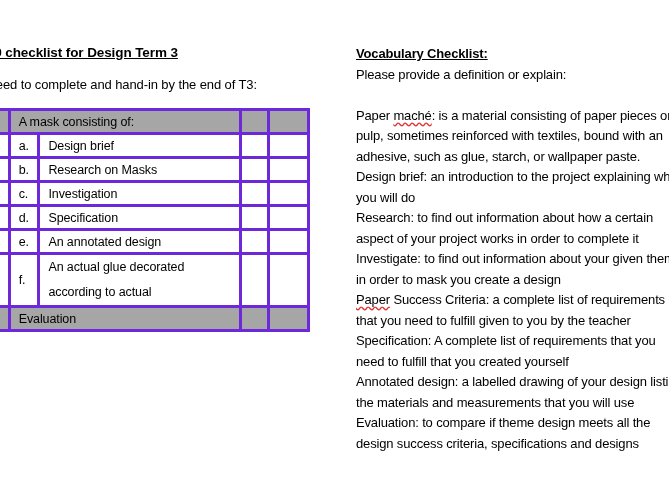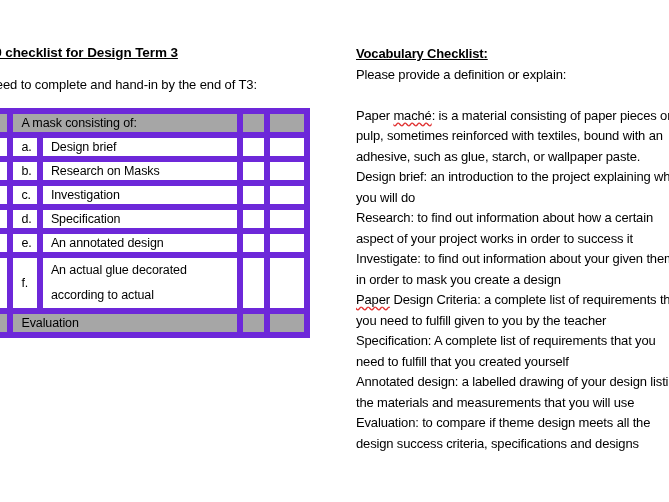--- a/index.html
+++ b/index.html
@@ -54,21 +54,21 @@
 
   
   #checklist-table {
     margin-top: 14px;
     border-collapse: collapse;
     table-layout: fixed;
     width: 332px;
     font-size: 12.5px;
   }
   #checklist-table td {
-    border: 6px solid #6d28d9;
+    border: 3px solid #6d28d9;
     padding: 0 8px;
     vertical-align: middle;
     line-height: 16px;
     height: 24px;
     box-sizing: border-box;
     letter-spacing: -0.1px;
   }
   .col-num   { width: 28px; text-align: left; }
   .col-sub   { width: 28px; text-align: left; }
   .col-desc  { width: 190px; }
@@ -214,25 +214,25 @@
     <div class="vocab-heading">Vocabulary Checklist:</div>
 
     <div class="vocab-instruction">Please provide a definition or explain:</div>
 
     <div class="vocab-spacer"></div>
 
     <p class="vocab-entry"><span class="vocab-term"><span>Paper </span><span class="spellcheck">maché</span><span>:</span></span><span> is a material consisting of paper pieces or pulp, sometimes reinforced with textiles, bound with an adhesive, such as glue, starch, or wallpaper paste.</span></p>
 
     <p class="vocab-entry"><span class="vocab-term"><span>Design brief</span><span class="spellcheck"></span><span>:</span></span><span> an introduction to the project explaining what you will do</span></p>
 
-    <p class="vocab-entry"><span class="vocab-term"><span>Research</span><span class="spellcheck"></span><span>:</span></span><span> to find out information about how a certain aspect of your project works in order to success it</span></p>
+    <p class="vocab-entry"><span class="vocab-term"><span>Research</span><span class="spellcheck"></span><span>:</span></span><span> to find out information about how a certain aspect of your project works in order to complete it</span></p>
 
     <p class="vocab-entry"><span class="vocab-term"><span>Investigate</span><span class="spellcheck"></span><span>:</span></span><span> to find out information about your given theme in order to mask you create a design</span></p>
 
-    <p class="vocab-entry"><span class="vocab-term"><span></span><span class="spellcheck">Paper</span><span> Design Criteria:</span></span><span> a complete list of requirements that you need to fulfill given to you by the teacher</span></p>
+    <p class="vocab-entry"><span class="vocab-term"><span></span><span class="spellcheck">Paper</span><span> Success Criteria:</span></span><span> a complete list of requirements that you need to fulfill given to you by the teacher</span></p>
 
     <p class="vocab-entry"><span class="vocab-term"><span>Specification</span><span class="spellcheck"></span><span>:</span></span><span> A complete list of requirements that you need to fulfill that you created yourself</span></p>
 
     <p class="vocab-entry"><span class="vocab-term"><span>Annotated design</span><span class="spellcheck"></span><span>:</span></span><span> a labelled drawing of your design listing the materials and measurements that you will use</span></p>
 
     <p class="vocab-entry"><span class="vocab-term"><span>Evaluation</span><span class="spellcheck"></span><span>:</span></span><span> to compare if theme design meets all the design success criteria, specifications and designs</span></p>
 
   </div>
 
 </div>

